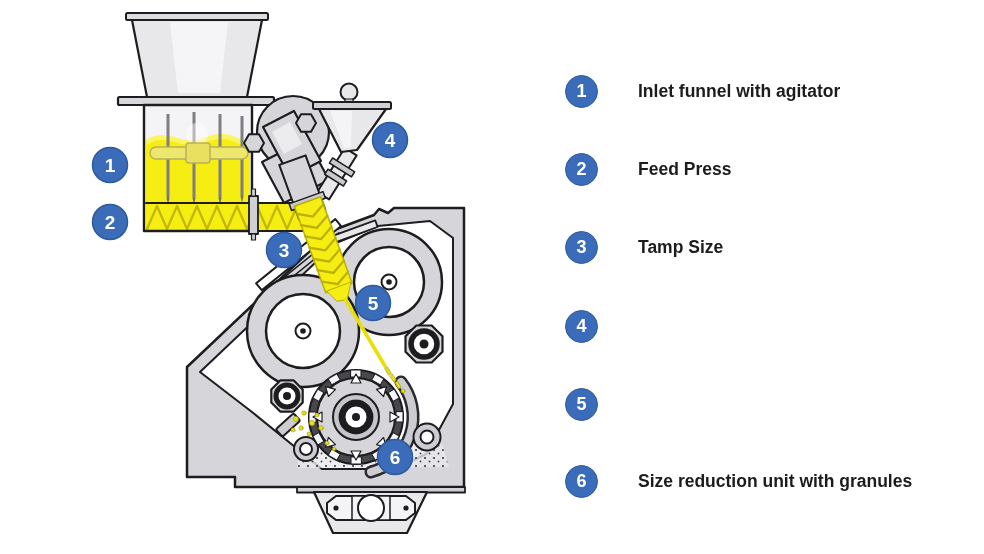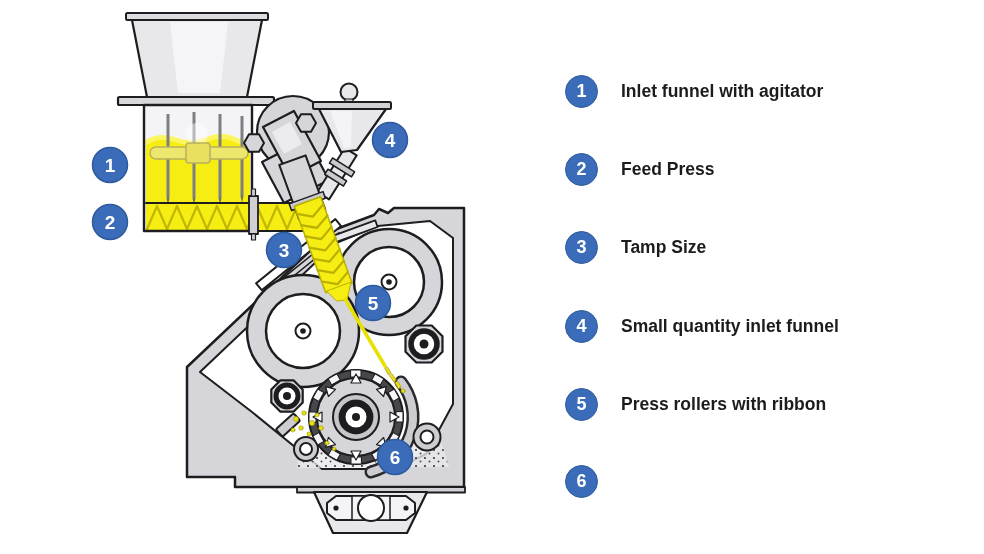--- a/index.html
+++ b/index.html
@@ -22,21 +22,21 @@
   .badge-fill{fill:var(--badge_blue,#3b6cb9);stroke:var(--badge_edge,#2e5a9e);stroke-width:1.5px;}
   .badge-num{fill:#ffffff;font-weight:bold;font-size:19px;text-anchor:middle;}
   
   .legend-row{position:absolute;display:flex;align-items:center;gap:23px;}
   .legend-badge{
     width:33px;height:33px;border-radius:50%;box-sizing:border-box;flex:0 0 33px;
     background:var(--badge_blue,#3b6cb9);border:1.5px solid var(--badge_edge,#2e5a9e);
     color:#fff;font-weight:bold;font-size:18px;
     display:flex;align-items:center;justify-content:center;
   }
-  .legend-label{font-size:17.5px;font-weight:bold;color:var(--text_dark,#1c1c1c);white-space:nowrap;}
+  .legend-label{font-size:17.5px;font-weight:bold;color:var(--text_dark,#1c1c1c);white-space:nowrap;margin-left:17px;}
 </style>
 </head>
 <body>
 
 <div class="stage">
 
   <svg class="machine-svg" width="560" height="554" viewBox="0 0 560 554" stroke-linejoin="round" stroke-linecap="round">
     <defs>
       <pattern id="speck" width="9" height="8" patternUnits="userSpaceOnUse">
         <circle cx="2" cy="2" r="1.1" fill="#3a3a3e"></circle>
@@ -259,24 +259,23 @@
     <div class="legend-row" style="left:565px;top:153px">
       <span class="legend-badge">2</span>
       <span class="legend-label">Feed Press</span>
     </div>
     <div class="legend-row" style="left:565px;top:231px">
       <span class="legend-badge">3</span>
       <span class="legend-label">Tamp Size</span>
     </div>
     <div class="legend-row" style="left:565px;top:310px">
       <span class="legend-badge">4</span>
-      <span class="legend-label">Small quantity inlet funnel</span>
     </div>
     <div class="legend-row" style="left:565px;top:388px">
       <span class="legend-badge">5</span>
-      <span class="legend-label">Press rollers with ribbon</span>
     </div>
     <div class="legend-row" style="left:565px;top:465px">
       <span class="legend-badge">6</span>
+      <span class="legend-label">Size reduction unit with granules</span>
     </div>
   </div>
 
 </div>
 
 </body></html>

